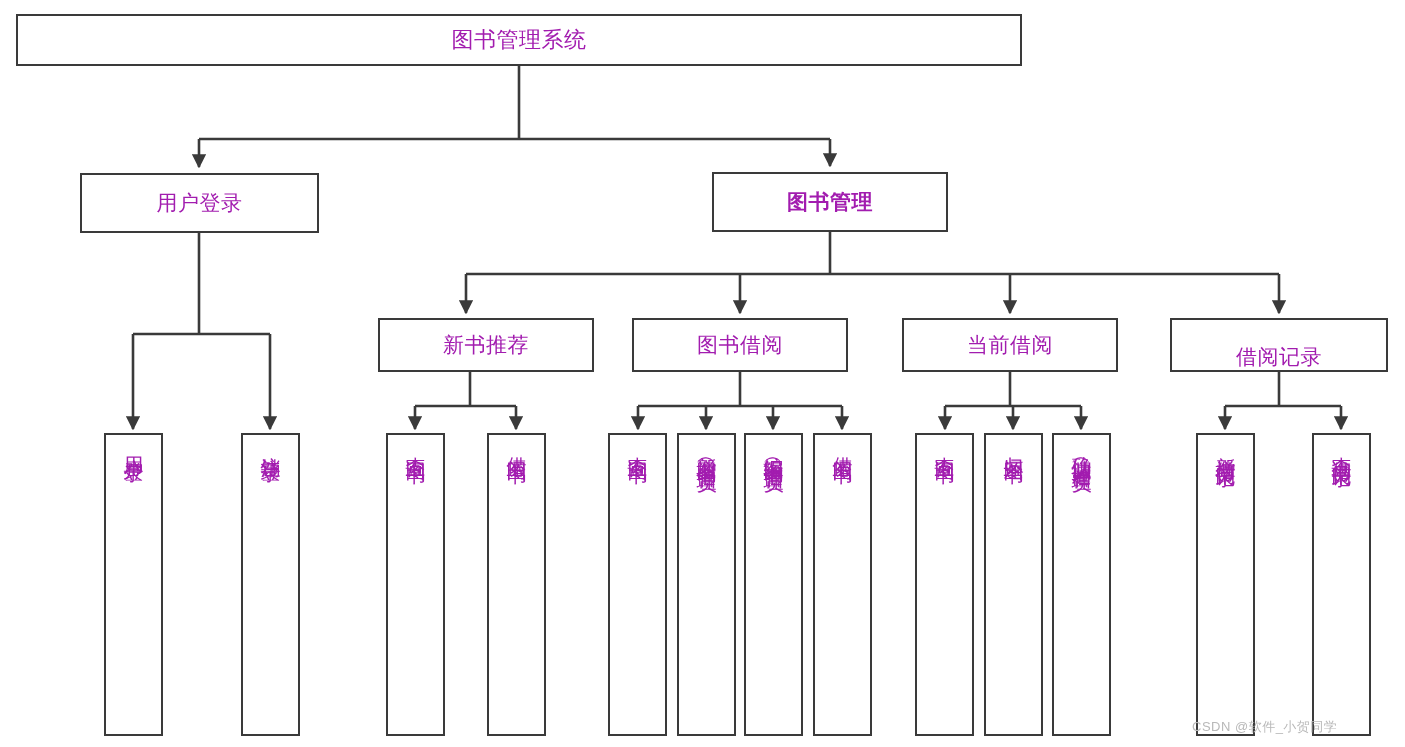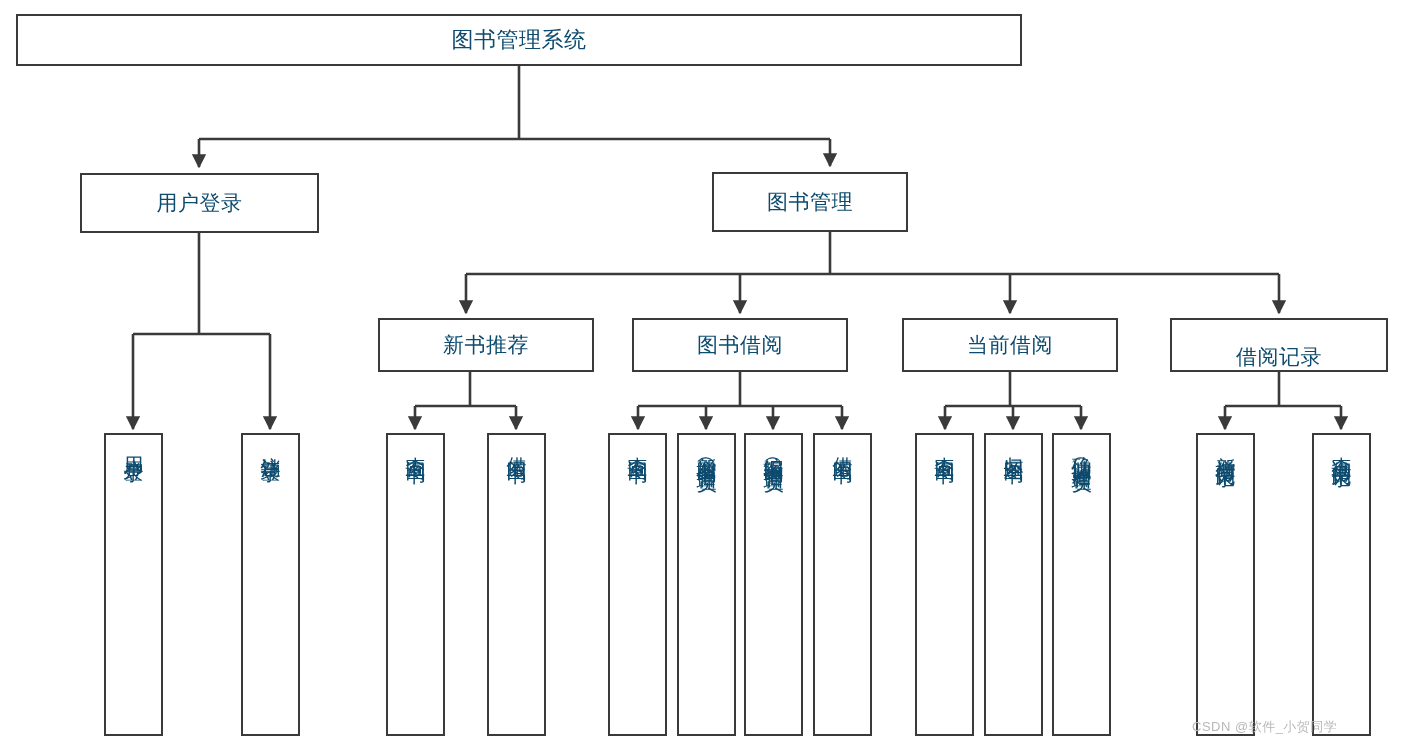--- a/index.html
+++ b/index.html
@@ -26,21 +26,21 @@
     pointer-events: none;
   }
   .node {
     position: absolute;
     box-sizing: border-box;
     border: 2.5px solid #3a3a3a;
     background: #ffffff;
     display: flex;
     align-items: center;
     justify-content: center;
-    color: #0c4a6e;
+    color: #a21caf;
   }
   .node .label {
     text-align: center;
     line-height: 1.18;
     letter-spacing: 0.5px;
     white-space: pre-line;
   }
   
   .node.horiz .label {
     font-size: 21px;
@@ -127,21 +127,21 @@
   </svg>
 
   <div class="node horiz root" style="left:16px; top:14px; width:1006px; height:52px;">
     <span class="label">图书管理系统</span>
   </div>
 
   <div class="node horiz" style="left:80px; top:173px; width:239px; height:60px;">
     <span class="label">用户登录</span>
   </div>
 
-  <div class="node horiz" style="left:712px; top:172px; width:196px; height:60px;">
+  <div class="node horiz" style="left:712px; top:172px; width:236px; height:60px;font-weight:bold;">
     <span class="label">图书管理</span>
   </div>
 
   <div class="node horiz" style="left:362px; top:318px; width:216px; height:54px;margin-left:16px;">
     <span class="label">新书推荐</span>
   </div>
 
   <div class="node horiz" style="left:902px; top:318px; width:216px; height:54px;">
     <span class="label">当前借阅</span>
   </div>

